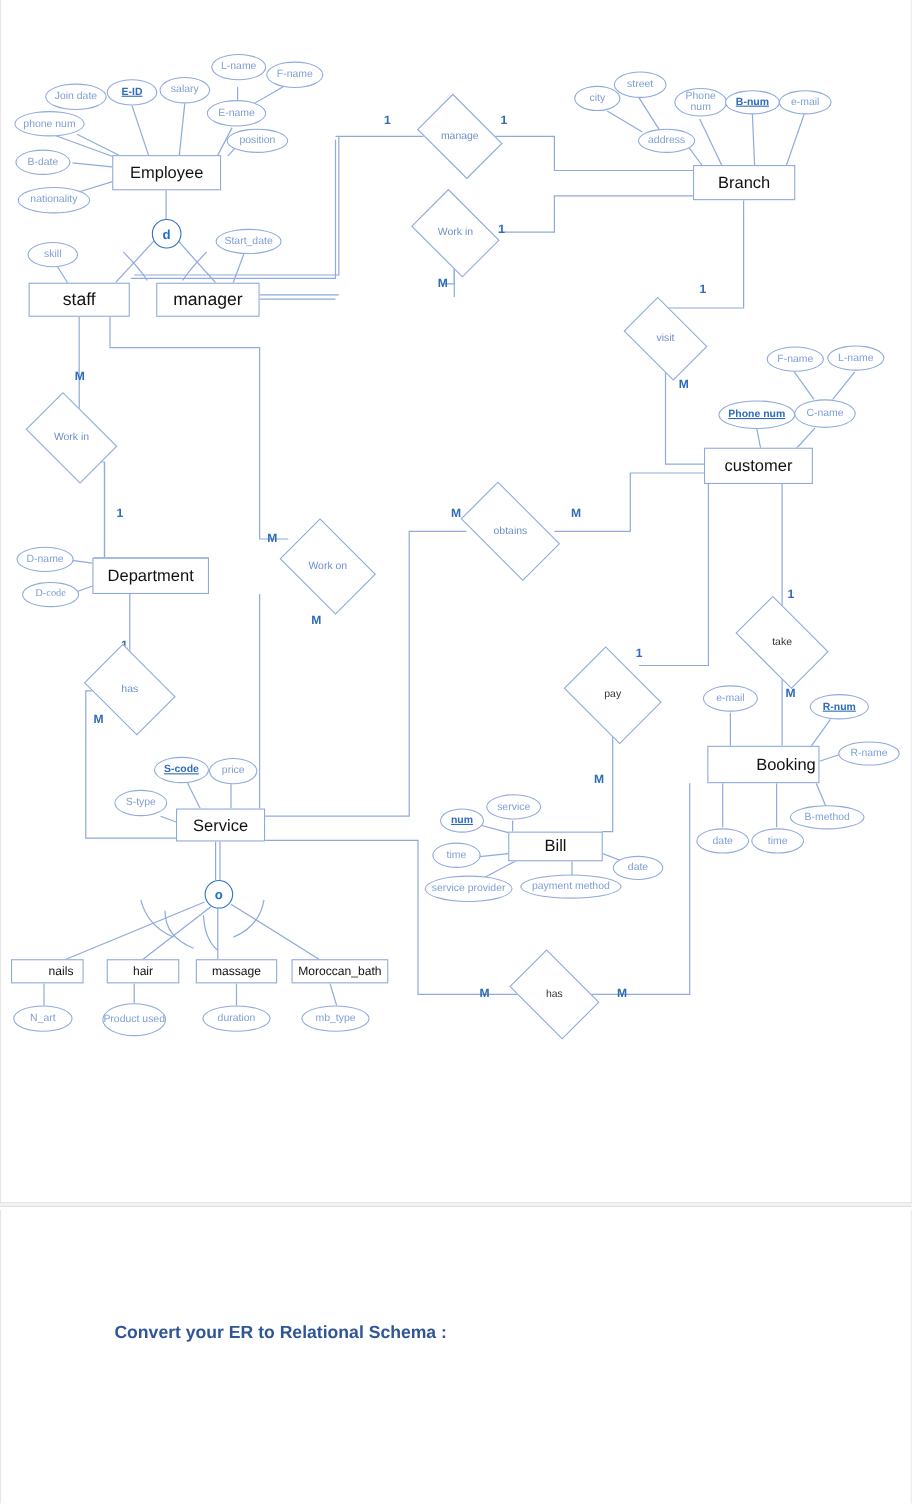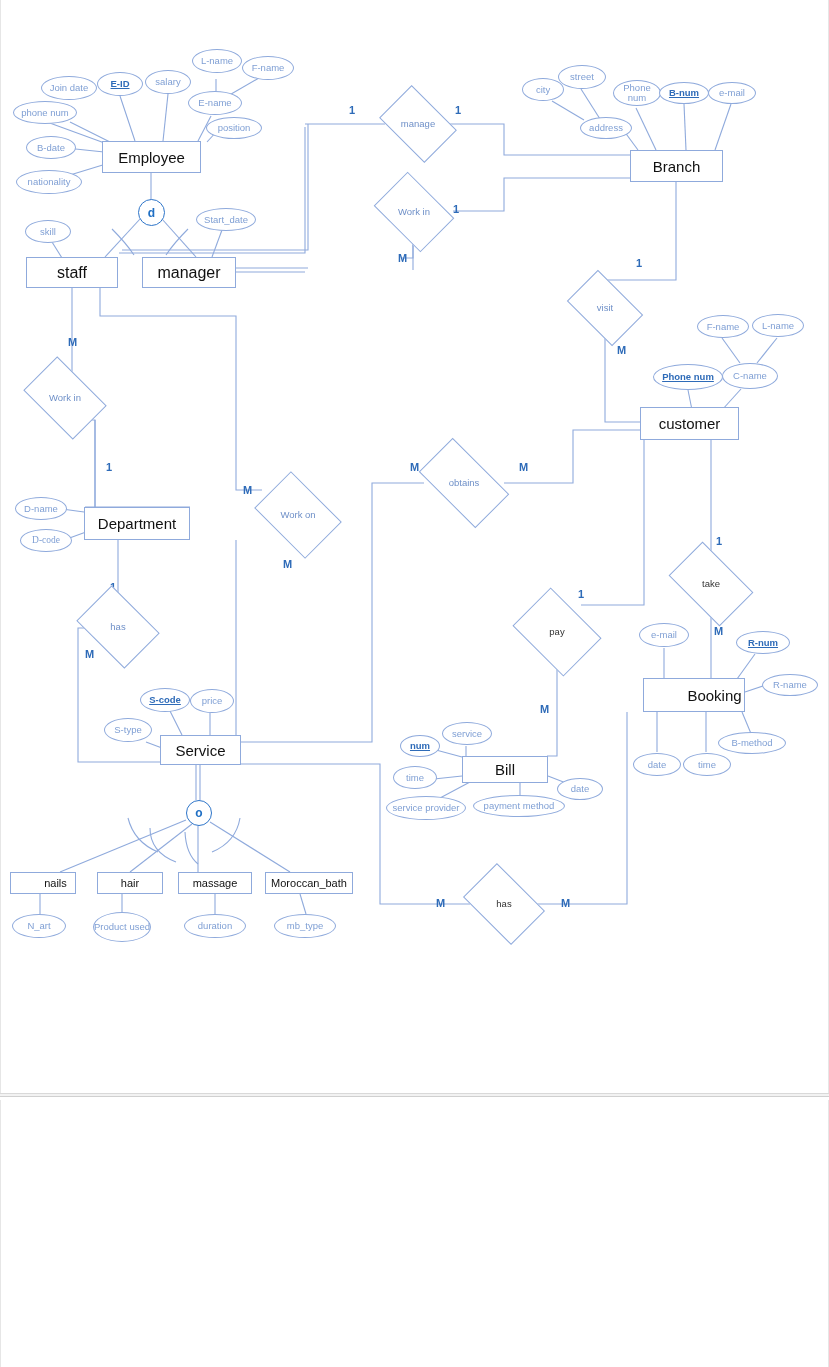--- a/index.html
+++ b/index.html
@@ -261,21 +261,21 @@
     </div>
   <div class="attr" style="left:188px;top:91px;width:54px;height:24px;">
     <span>E-name</span>
     </div>
   <div class="attr" style="left:206px;top:117px;width:56px;height:22px;">
     <span>position</span>
     </div>
   <div class="attr" style="left:13px;top:101px;width:64px;height:23px;">
     <span>phone num</span>
     </div>
-  <div class="attr" style="left:26px;top:136px;width:50px;height:23px;">
+  <div class="attr" style="left:14px;top:136px;width:50px;height:23px;">
     <span>B-date</span>
     </div>
   <div class="attr" style="left:16px;top:170px;width:66px;height:24px;">
     <span>nationality</span>
     </div>
 
   <div class="spec" style="left:138px;top:199px;width:25px;height:25px;">
     <span>d</span>
   </div>
 
@@ -490,14 +490,15 @@
     <span>time</span>
     </div>
 
   <div class="card" style="left:436px;top:897px;">M</div>
   <div class="rel" style="left:470px;top:880px;width:68px;height:48px;">
     <div class="dmd"></div>
     <div class="lbl dk">has</div>
   </div>
   <div class="card" style="left:561px;top:897px;">M</div>
 
+  <div class="prompt" style="left:104px;top:1203px;">Convert your ER to Relational Schema :</div>
 
 </div>
 
 </body></html>

